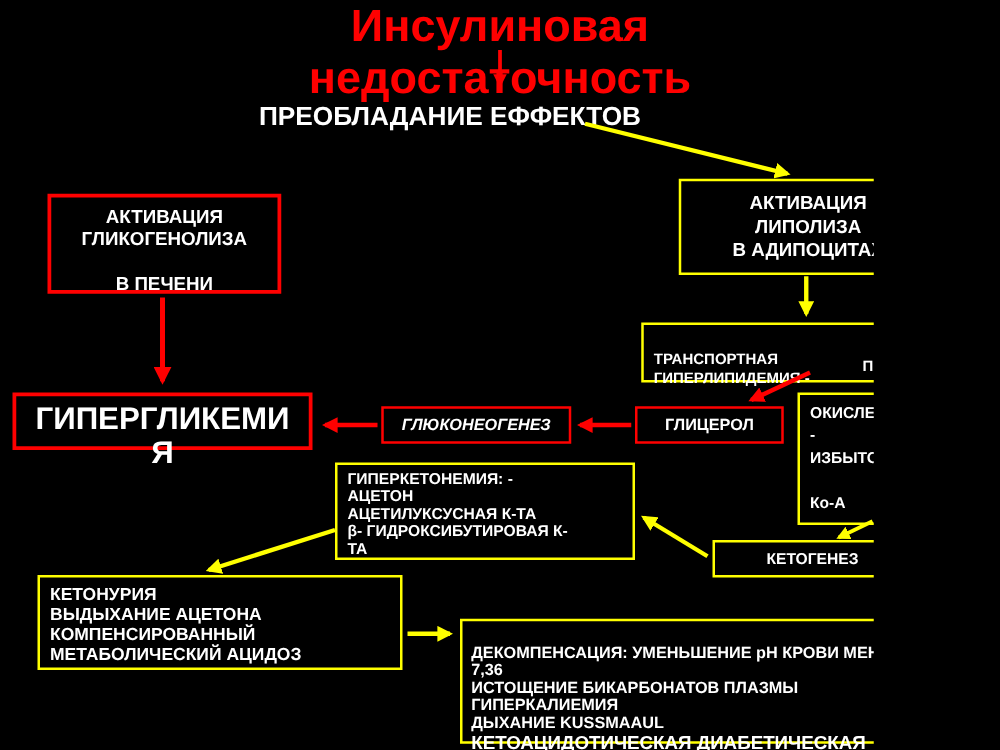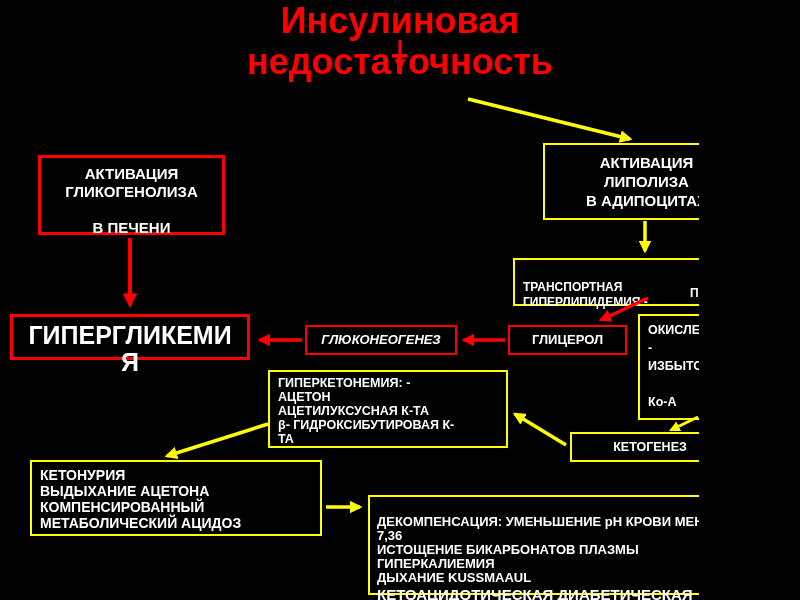--- a/index.html
+++ b/index.html
@@ -38,20 +38,21 @@
   #page-number{position:absolute;left:766px;top:566px;color:#bef264;font-size:22px;text-align:center;}
   #arrows{position:absolute;left:0;top:0;z-index:5;pointer-events:none;}
 </style>
 </head>
 <body>
 
 <div id="slide">
 
   <div id="title">Инсулиновая
 недостаточность</div>
+  <div id="subtitle1">ПРЕОБЛАДАНИЕ ЕФФЕКТОВ</div>
 
   <div class="box" id="box-glycogenolysis">АКТИВАЦИЯ
 ГЛИКОГЕНОЛИЗА
 
 В  ПЕЧЕНИ</div>
 
   <div class="box" id="box-lipolysis">АКТИВАЦИЯ
 ЛИПОЛИЗА
 В АДИПОЦИТАХ</div>
 

